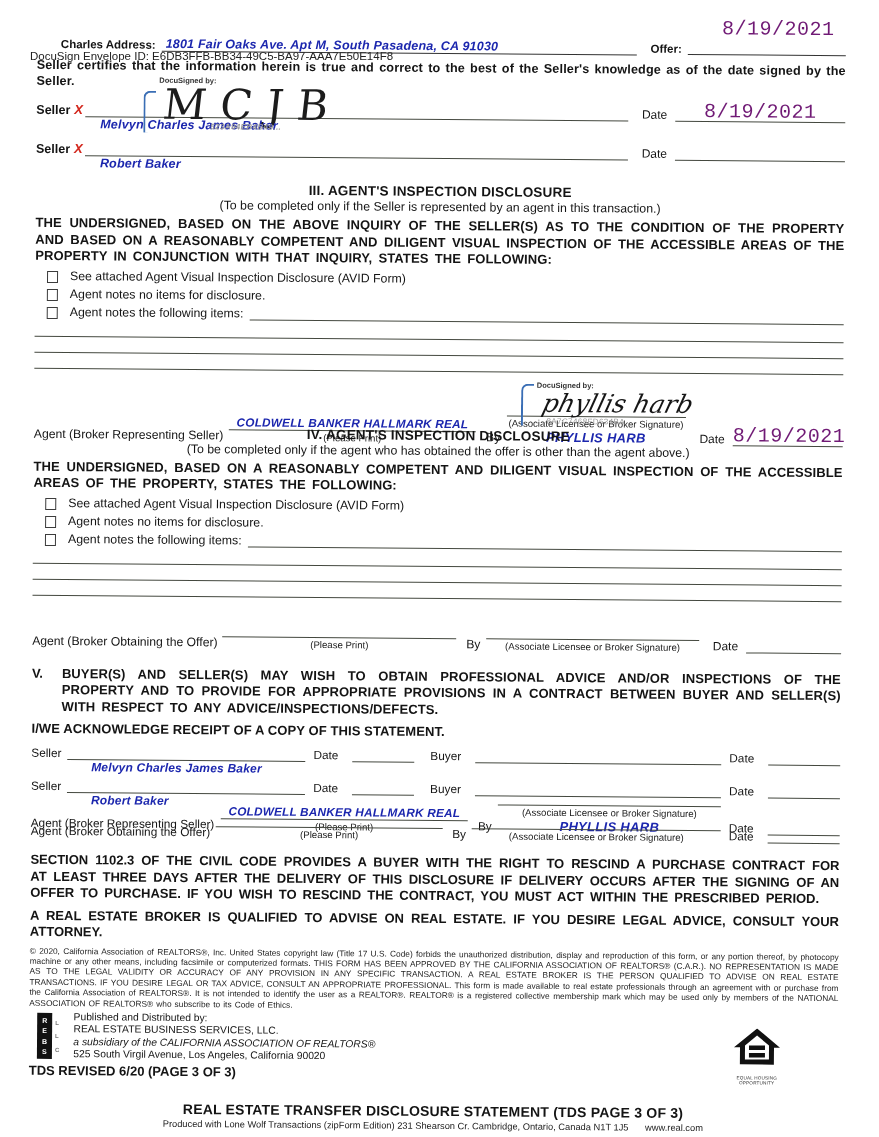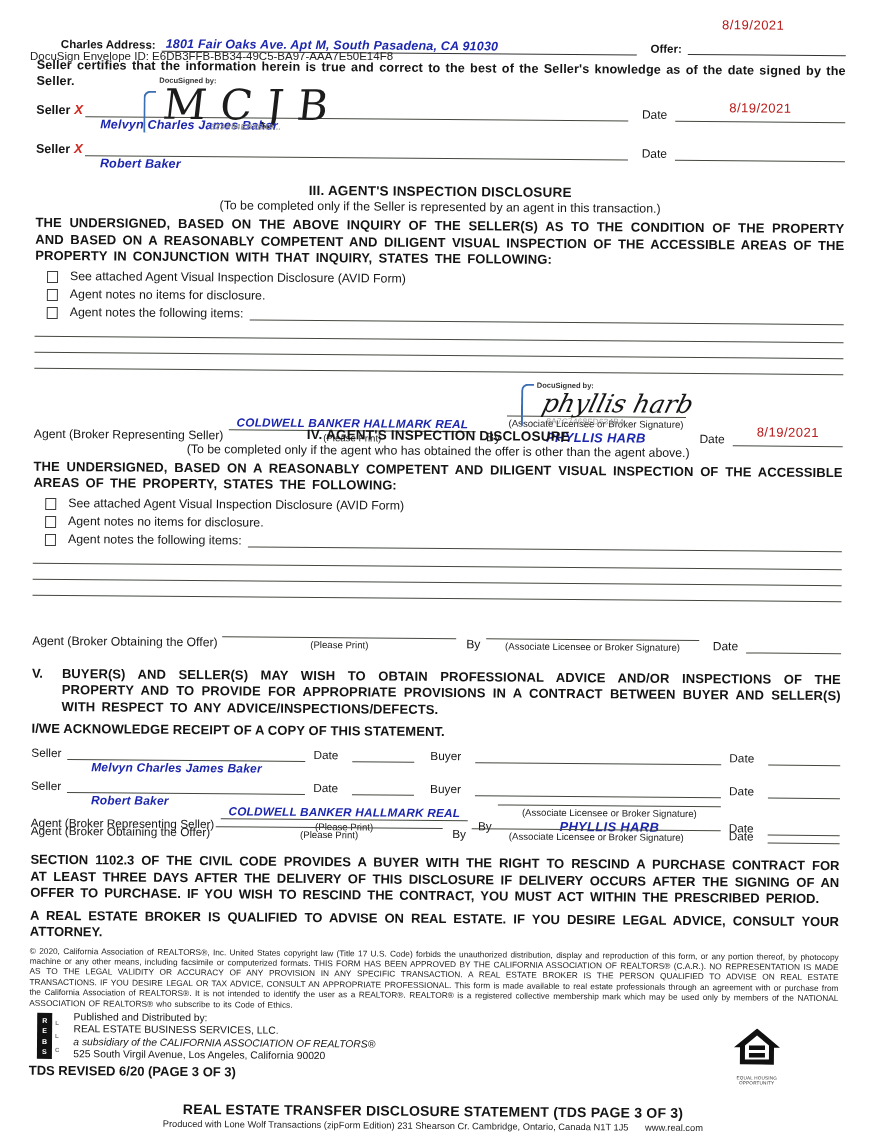--- a/index.html
+++ b/index.html
@@ -13,21 +13,21 @@
   .line { border-bottom:1.4px solid #44483f; display:inline-block; }
   .grow { flex:1; }
 
   
   .addr-row { display:flex; align-items:flex-end; font-size:12px; margin-left:24px; height:24px; }
   .addr-lbl { font-weight:bold; white-space:nowrap; padding-right:6px; font-size:11.5px; }
   .addr-line { flex:1; border-bottom:1.6px solid #333; padding-left:4px; position:relative; top:1px;}
   .addr-val { font-weight:bold; font-style:italic; color:#1c27ae; font-size:12.5px; letter-spacing:.2px;}
   .hdr-date-lbl { font-weight:bold; margin:0 6px 0 14px; font-size:11.5px;}
   .hdr-date-line { width:158px; border-bottom:1.4px solid #333; position:relative; height:16px;}
-  .datestamp { font-size:13px; color:#b91c1c; letter-spacing:.5px; }
+  .datestamp { font-size:20px; color:#701a75; letter-spacing:.5px;font-family:Liberation Mono, monospace; }
   .hdr-date-line .datestamp { position:absolute; top:-22px; left:34px; }
 
   .cert { font-size:12.6px; font-weight:bold; margin:8px 0 2px 0; line-height:15.5px;
     letter-spacing:.15px; word-spacing:1.5px; }
 
   
   .sig-row { display:flex; align-items:flex-end; font-size:12px; height:26px; }
   .sig-row .who { font-weight:bold; font-size:12.5px; padding-right:4px; }
   .redx { color:#d3281e; font-weight:bold; font-style:italic; font-size:13px; padding-right:2px; }
   .sigline { flex:1; border-bottom:1.4px solid #44483f; position:relative; height:20px; }

